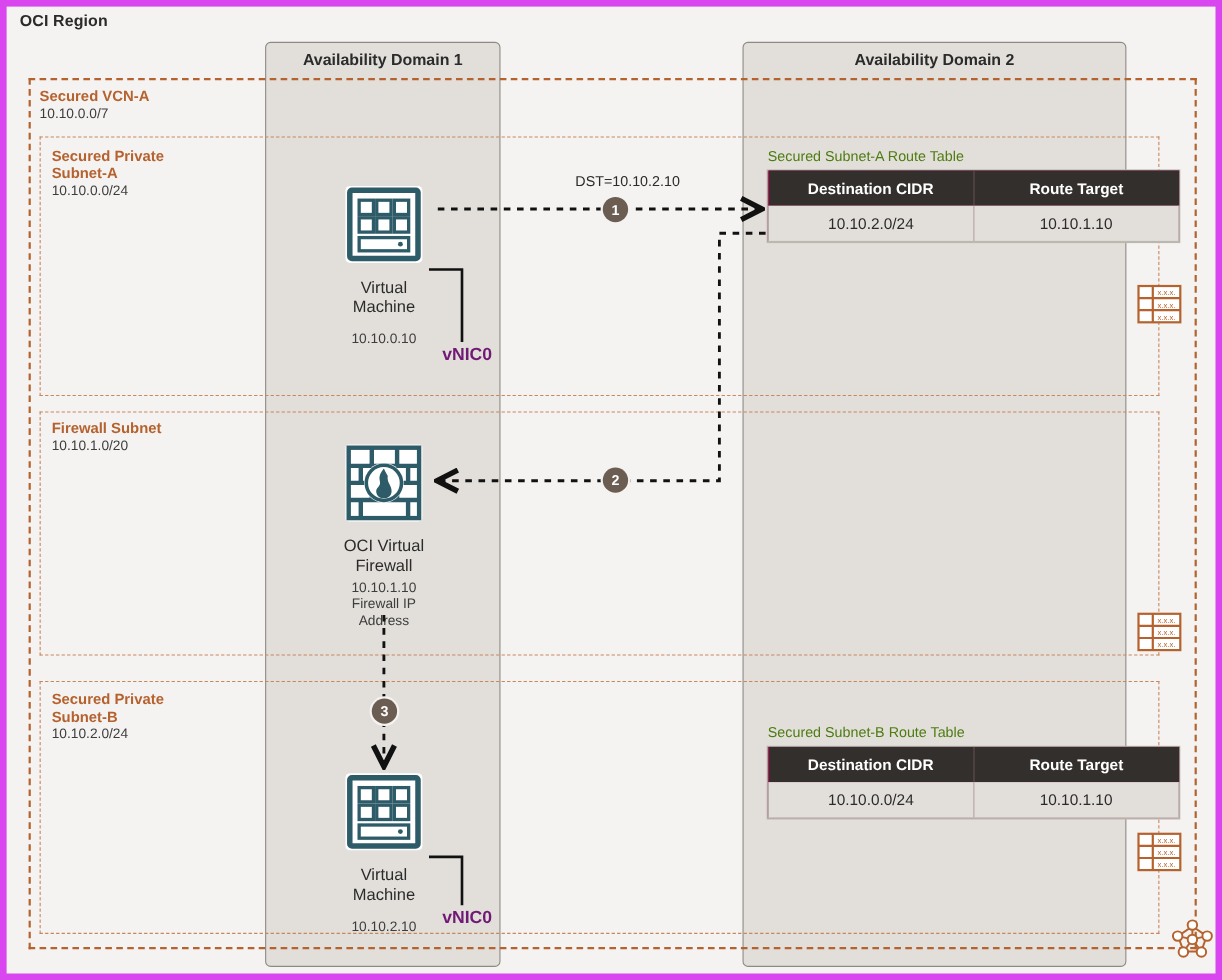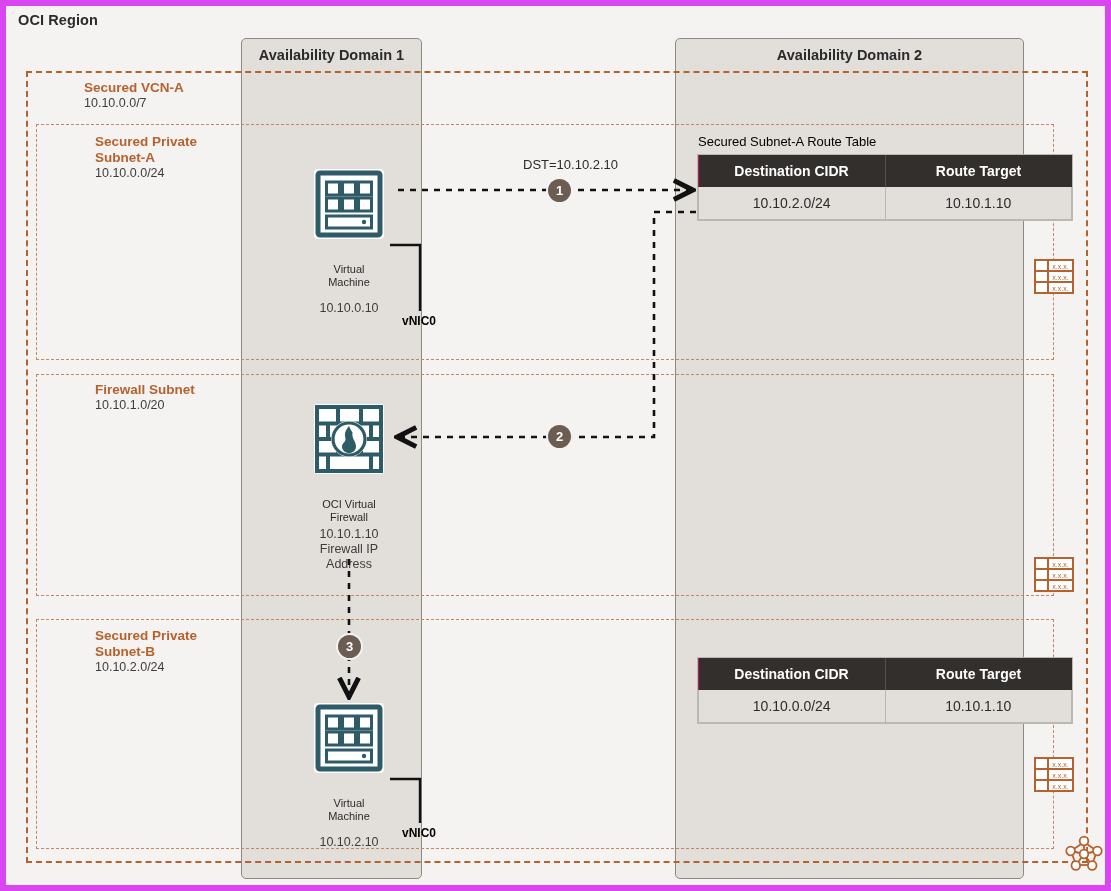--- a/index.html
+++ b/index.html
@@ -27,76 +27,75 @@
     background:#e2dfda;
     border:1px solid #8d8a85;
     border-radius:5px;
     box-sizing:border-box;
   }
   .ad-title{
     position:absolute;left:0;right:0;top:8px;
     text-align:center;
     font-size:14.5px;font-weight:bold;color:#2b2b2b;
   }
-  #ad1{left:235px;top:32px;width:181px;height:841px;}
+  #ad1{left:235px;top:32px;width:214px;height:841px;}
   #ad2{left:669px;top:32px;width:349px;height:841px;}
 
   
   .dashbox{
     position:absolute;box-sizing:border-box;
     background:transparent;
     pointer-events:none;
   }
   .vcn{border:2px dashed #b5622f;}
   .subnet{border:1.6px dashed #c9855c;}
 
   #vcnA{left:20px;top:65px;width:1062px;height:792px;}
   #subA{left:30px;top:118px;width:1018px;height:236px;}
   #subFW{left:30px;top:368px;width:1018px;height:222px;}
   #subB{left:30px;top:613px;width:1018px;height:230px;}
 
   .box-label{
     position:absolute;
     pointer-events:none;
     line-height:1.18;
-    margin-left:48px;
   }
   .box-label .name{
     display:block;
     font-size:13.5px;font-weight:bold;color:#b5622f;
     white-space:pre-line;
   }
   .box-label .cidr{
     display:block;
     font-size:12.5px;color:#3d3d3d;font-weight:normal;
   }
   #lbl-vcnA{left:30px;top:74px;}
   #lbl-subA{left:41px;top:128px;}
   #lbl-subFW{left:41px;top:376px;}
   #lbl-subB{left:41px;top:622px;}
 
   
   .node{position:absolute;text-align:center;}
   .node-caption{
-    font-size:11px;color:#2b2b2b;line-height:1.2;margin-top:21px;
+    font-size:15px;color:#2b2b2b;line-height:1.2;margin-top:11px;
     white-space:pre-line;
   }
   .node-ip{
     font-size:12.5px;color:#3d3d3d;margin-top:12px;line-height:1.18;
     white-space:pre-line;
   }
   .vnic-label{
     position:absolute;
-    font-size:12px;font-weight:bold;color:#000000;
+    font-size:16px;font-weight:bold;color:#701a75;
   }
 
   
   .rt{position:absolute;}
   .rt-title{
-    font-size:13px;color:#000000;margin-bottom:6px;
+    font-size:13px;color:#4d7c0f;margin-bottom:6px;
   }
   table.rt-table{
     border-collapse:collapse;
     background:#be185d;
     box-shadow:0 0 0 1px #bbb7b1;
   }
   table.rt-table th{
     background:#332f2c;color:#ffffff;
     font-size:14px;font-weight:bold;
     padding:8px 14px;
@@ -251,20 +250,21 @@
       </tr>
       <tr>
         <td>10.10.2.0/24</td>
         <td>10.10.1.10</td>
       </tr>
     </tbody>
       </table>
   </div>
 
   <div class="rt" style="left:692px;top:652px;">
+    <div class="rt-title">Secured Subnet-B Route Table</div>
     <table class="rt-table">
       <tbody>
           <tr>
         <th style="width:158px;">Destination CIDR</th>
         <th style="width:158px;">Route Target</th>
       </tr>
       <tr>
         <td>10.10.0.0/24</td>
         <td>10.10.1.10</td>
       </tr>

